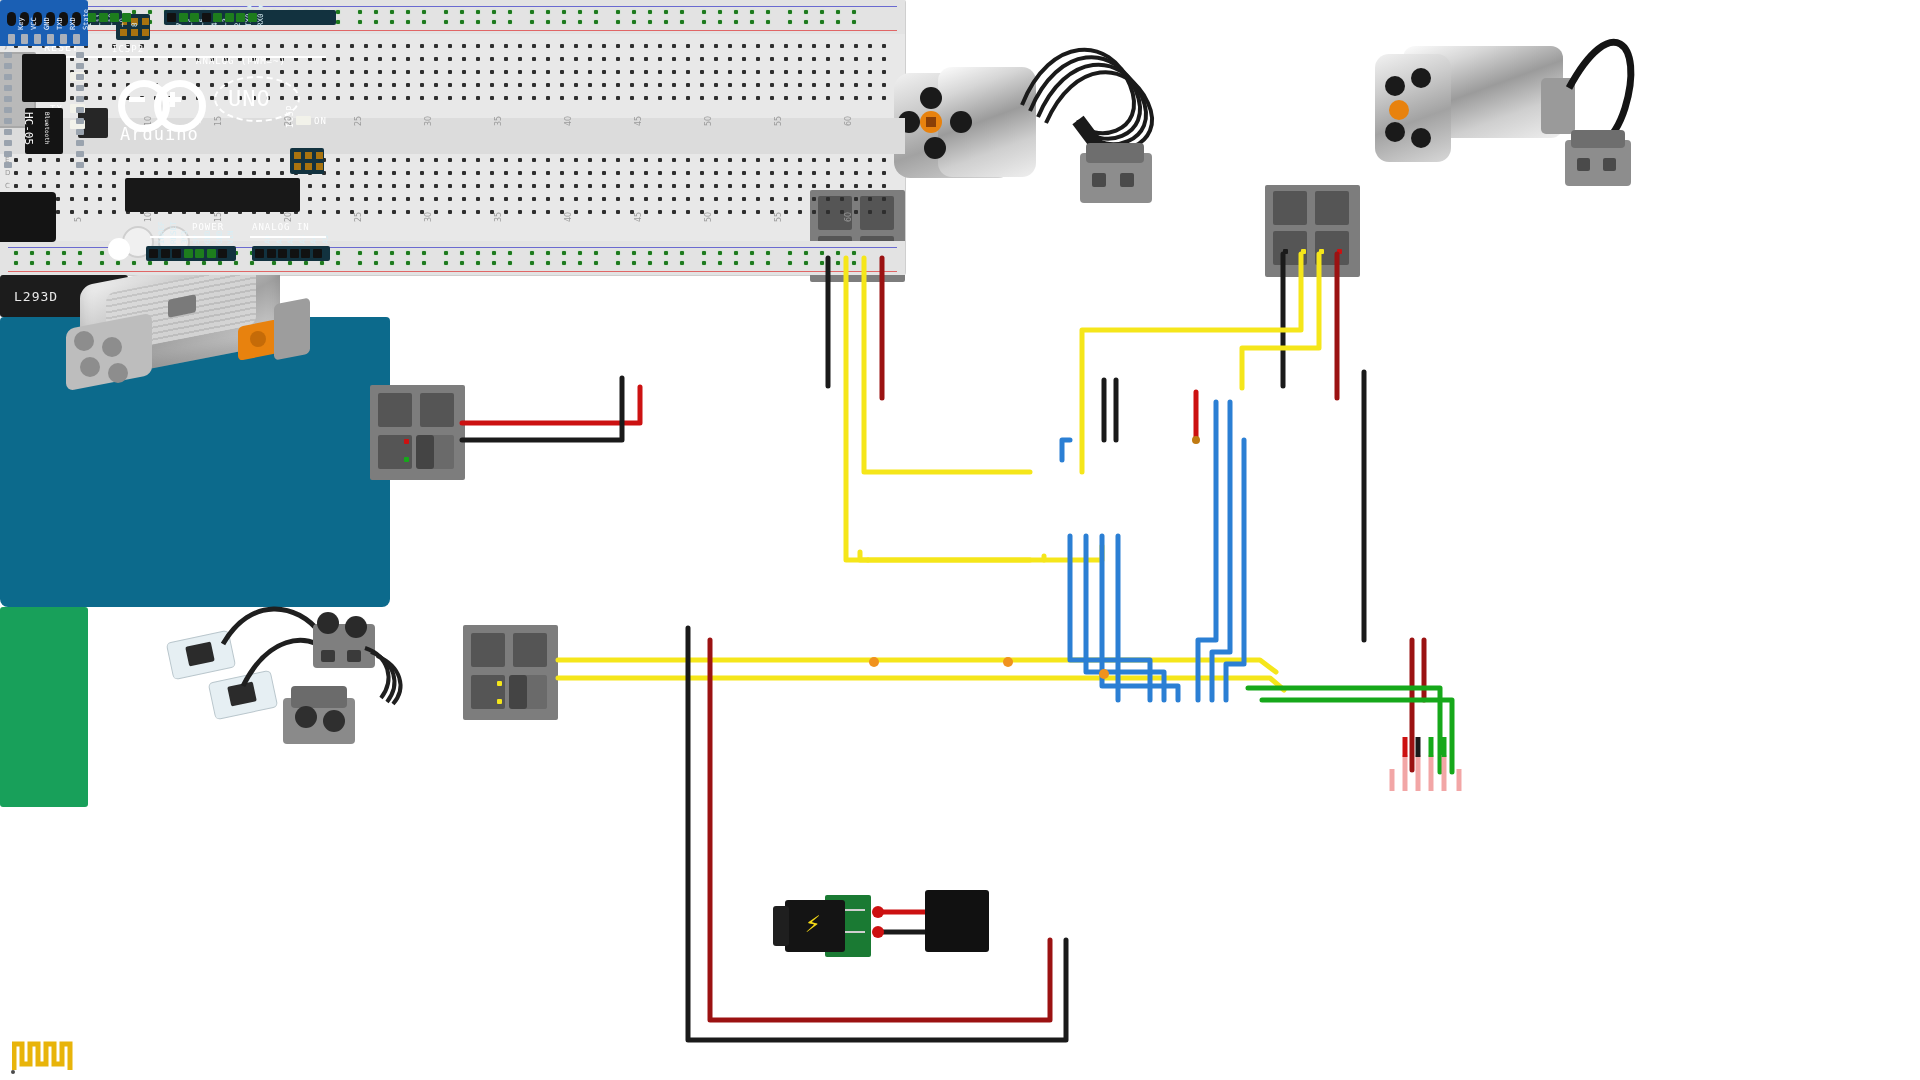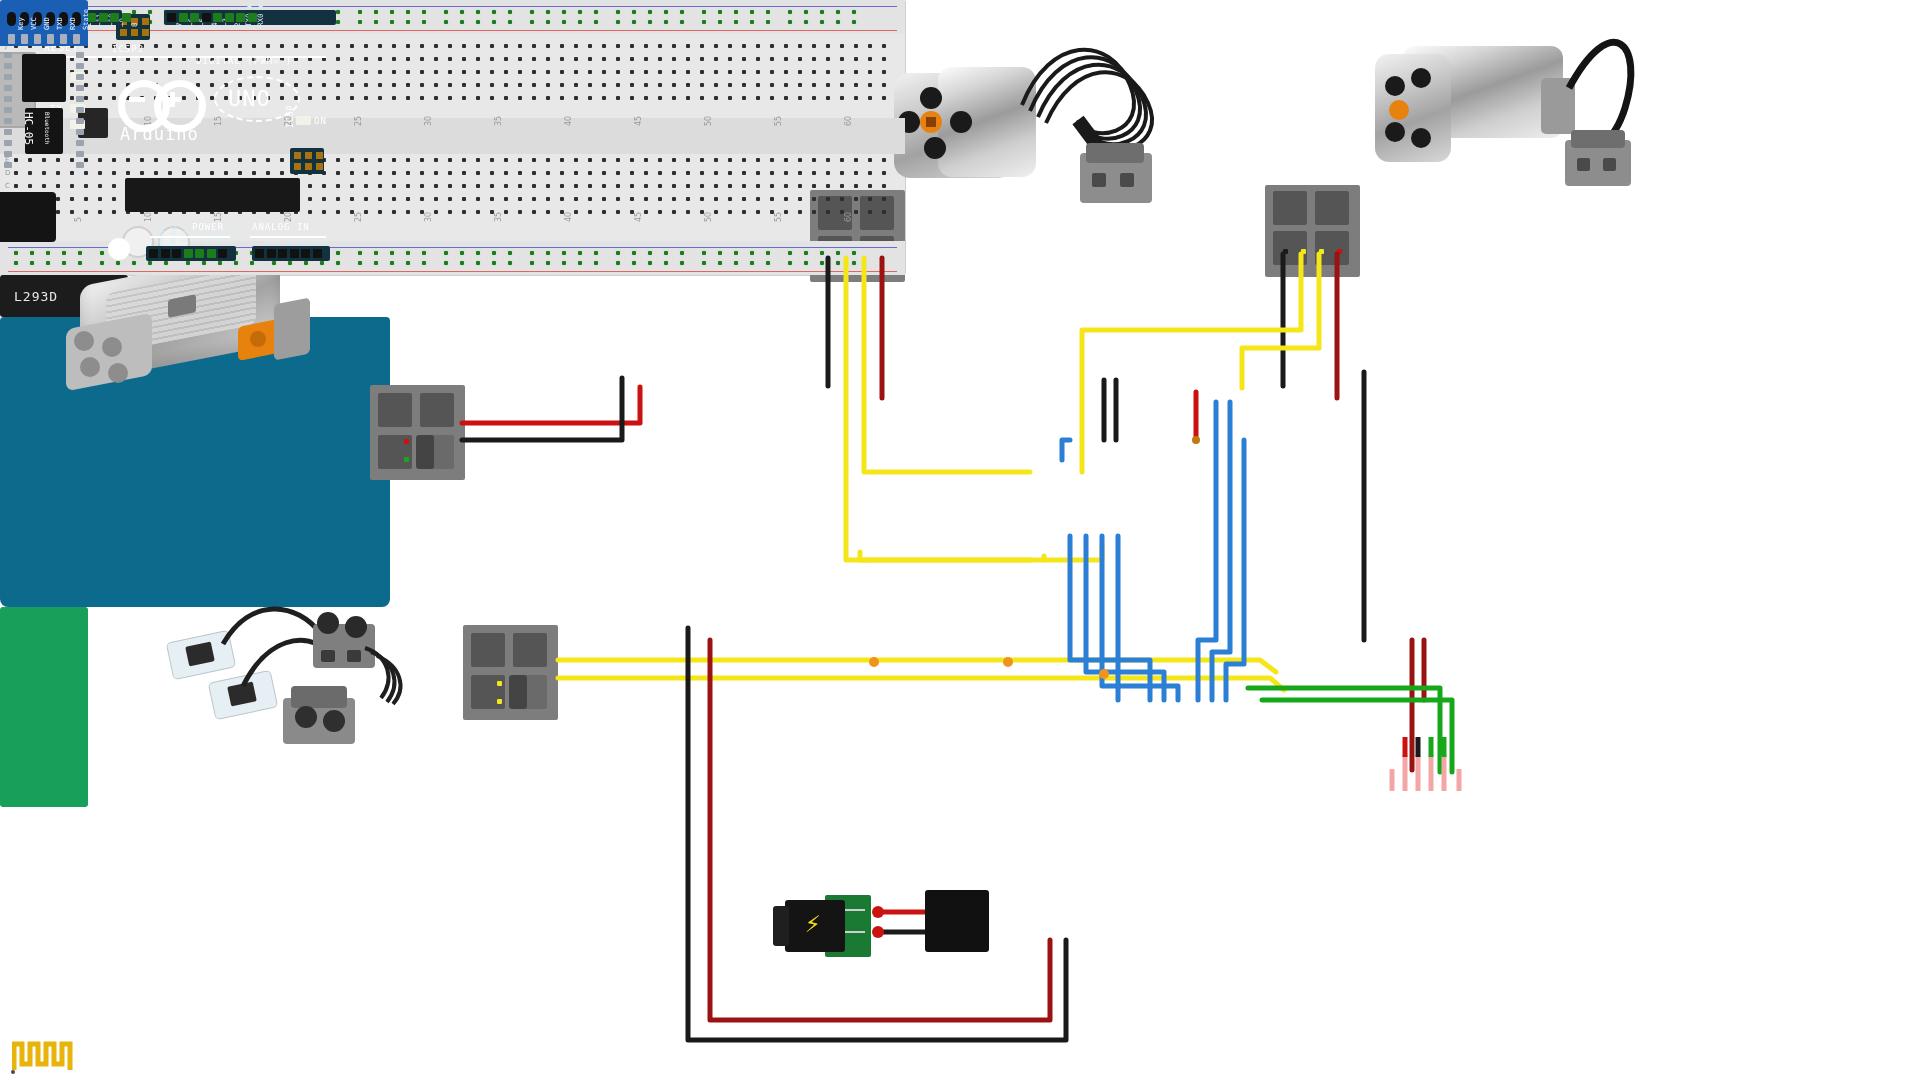--- a/index.html
+++ b/index.html
@@ -1270,21 +1270,21 @@
         <div class="pinlbl" style="left: 209.5px; top: 27px;">4</div>
         <div class="pin lit" style="position: absolute; left: 213px; top: 13px;"></div>
         <div class="pinlbl" style="left: 221px; top: 27px;">~3</div>
         <div class="pin lit" style="position: absolute; left: 224.5px; top: 13px;"></div>
         <div class="pinlbl" style="left: 232.5px; top: 27px;">2</div>
         <div class="pin lit" style="position: absolute; left: 236px; top: 13px;"></div>
         <div class="pinlbl" style="left: 244px; top: 27px;">TX0 ▲</div>
         <div class="pin lit" style="position: absolute; left: 247.5px; top: 13px;"></div>
         <div class="pinlbl" style="left: 255.5px; top: 27px;">RX0 ▼</div>
       </div>
-    <div class="boardtxt" style="left:196px;top:56px;font-size:9px;">DIGITAL (PWM=~)</div>
+    <div class="boardtxt" style="left:196px;top:56px;font-size:9px;">ANALOG (PWM=~)</div>
     <div class="abs" style="left:66px;top:56px;width:260px;height:2px;background:#fff;"></div>
 
     <div class="led" style="left:70px;top:72px;"></div>
     <div class="boardtxt" style="left:57px;top:72px;">L</div>
     <div class="led" style="left:70px;top:104px;"></div>
     <div class="boardtxt" style="left:50px;top:104px;">TX</div>
     <div class="led" style="left:70px;top:120px;"></div>
     <div class="boardtxt" style="left:50px;top:120px;">RX</div>
     <div class="led" style="left:296px;top:116px;"></div>
     <div class="boardtxt" style="left:314px;top:116px;">ON</div>

